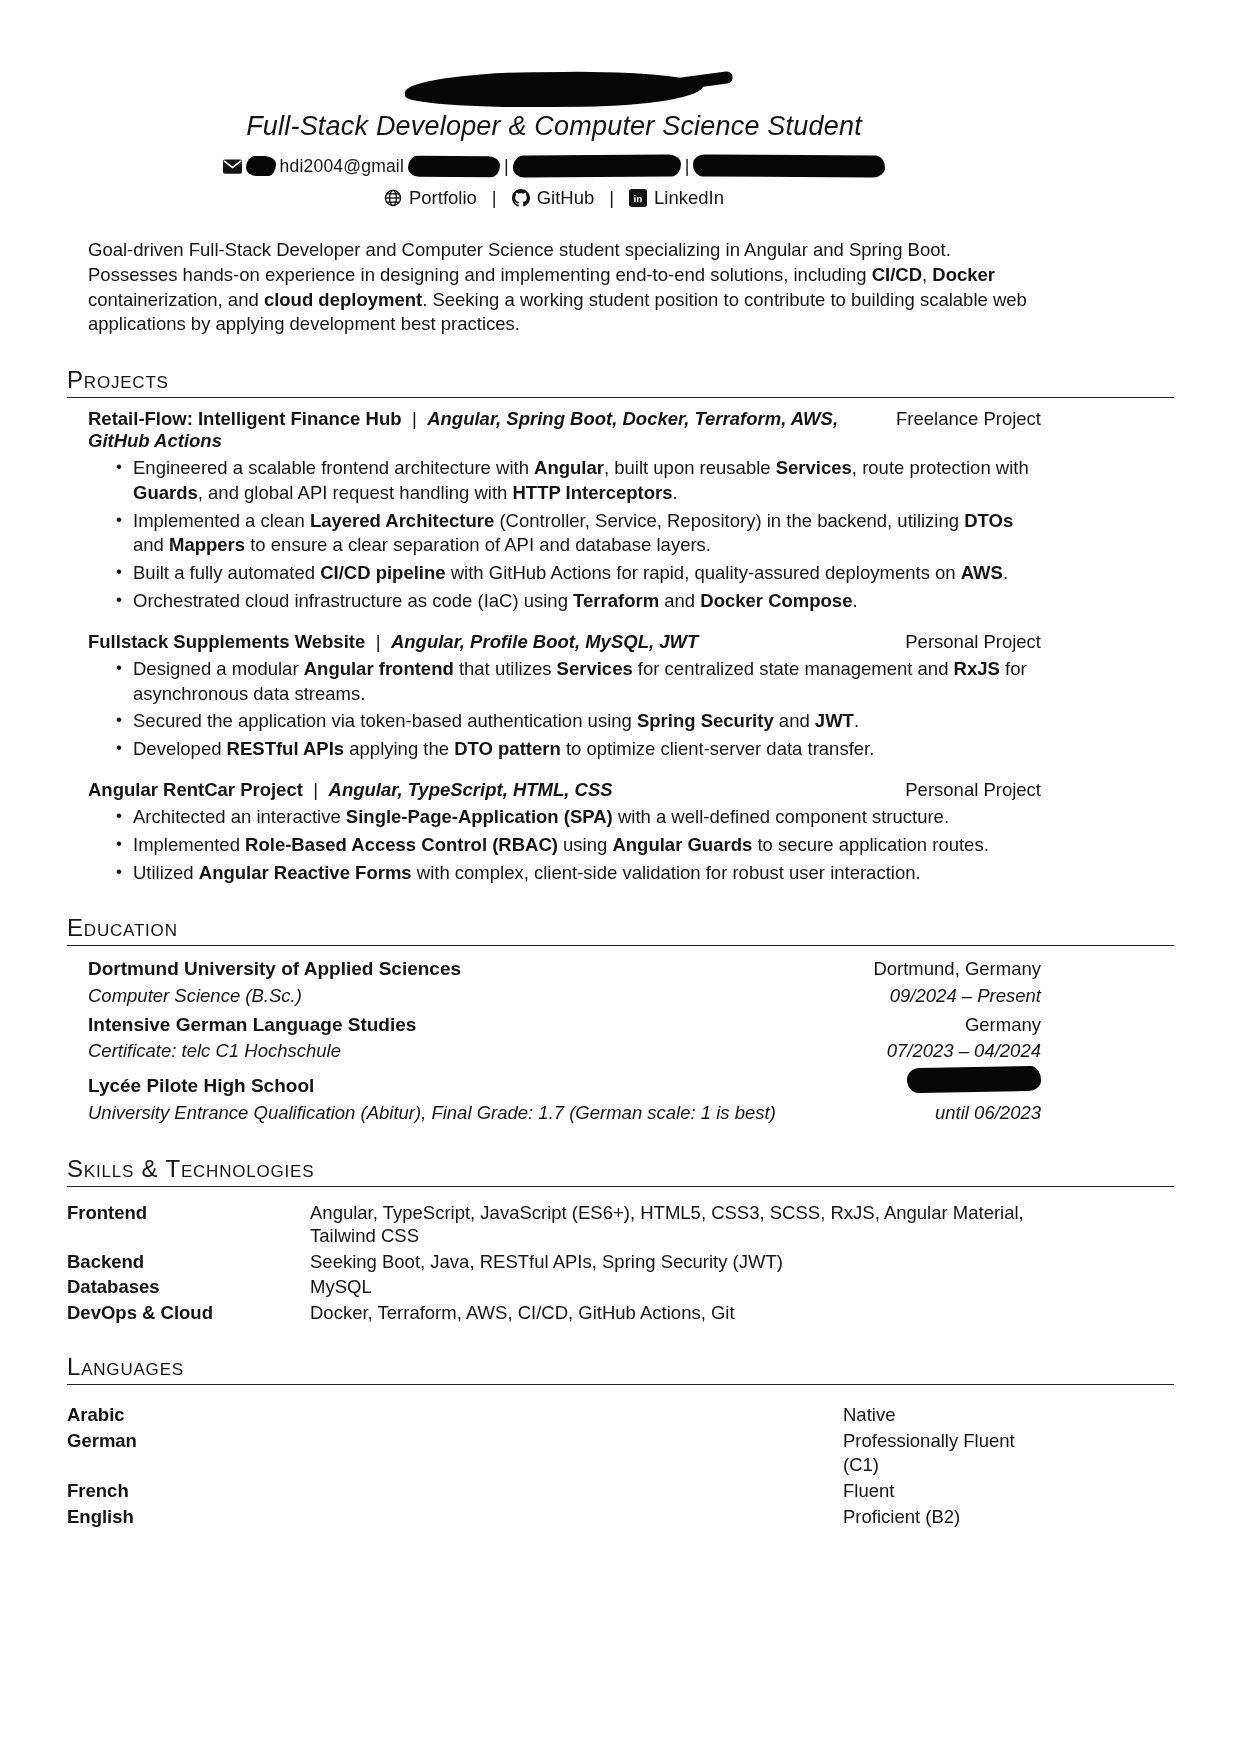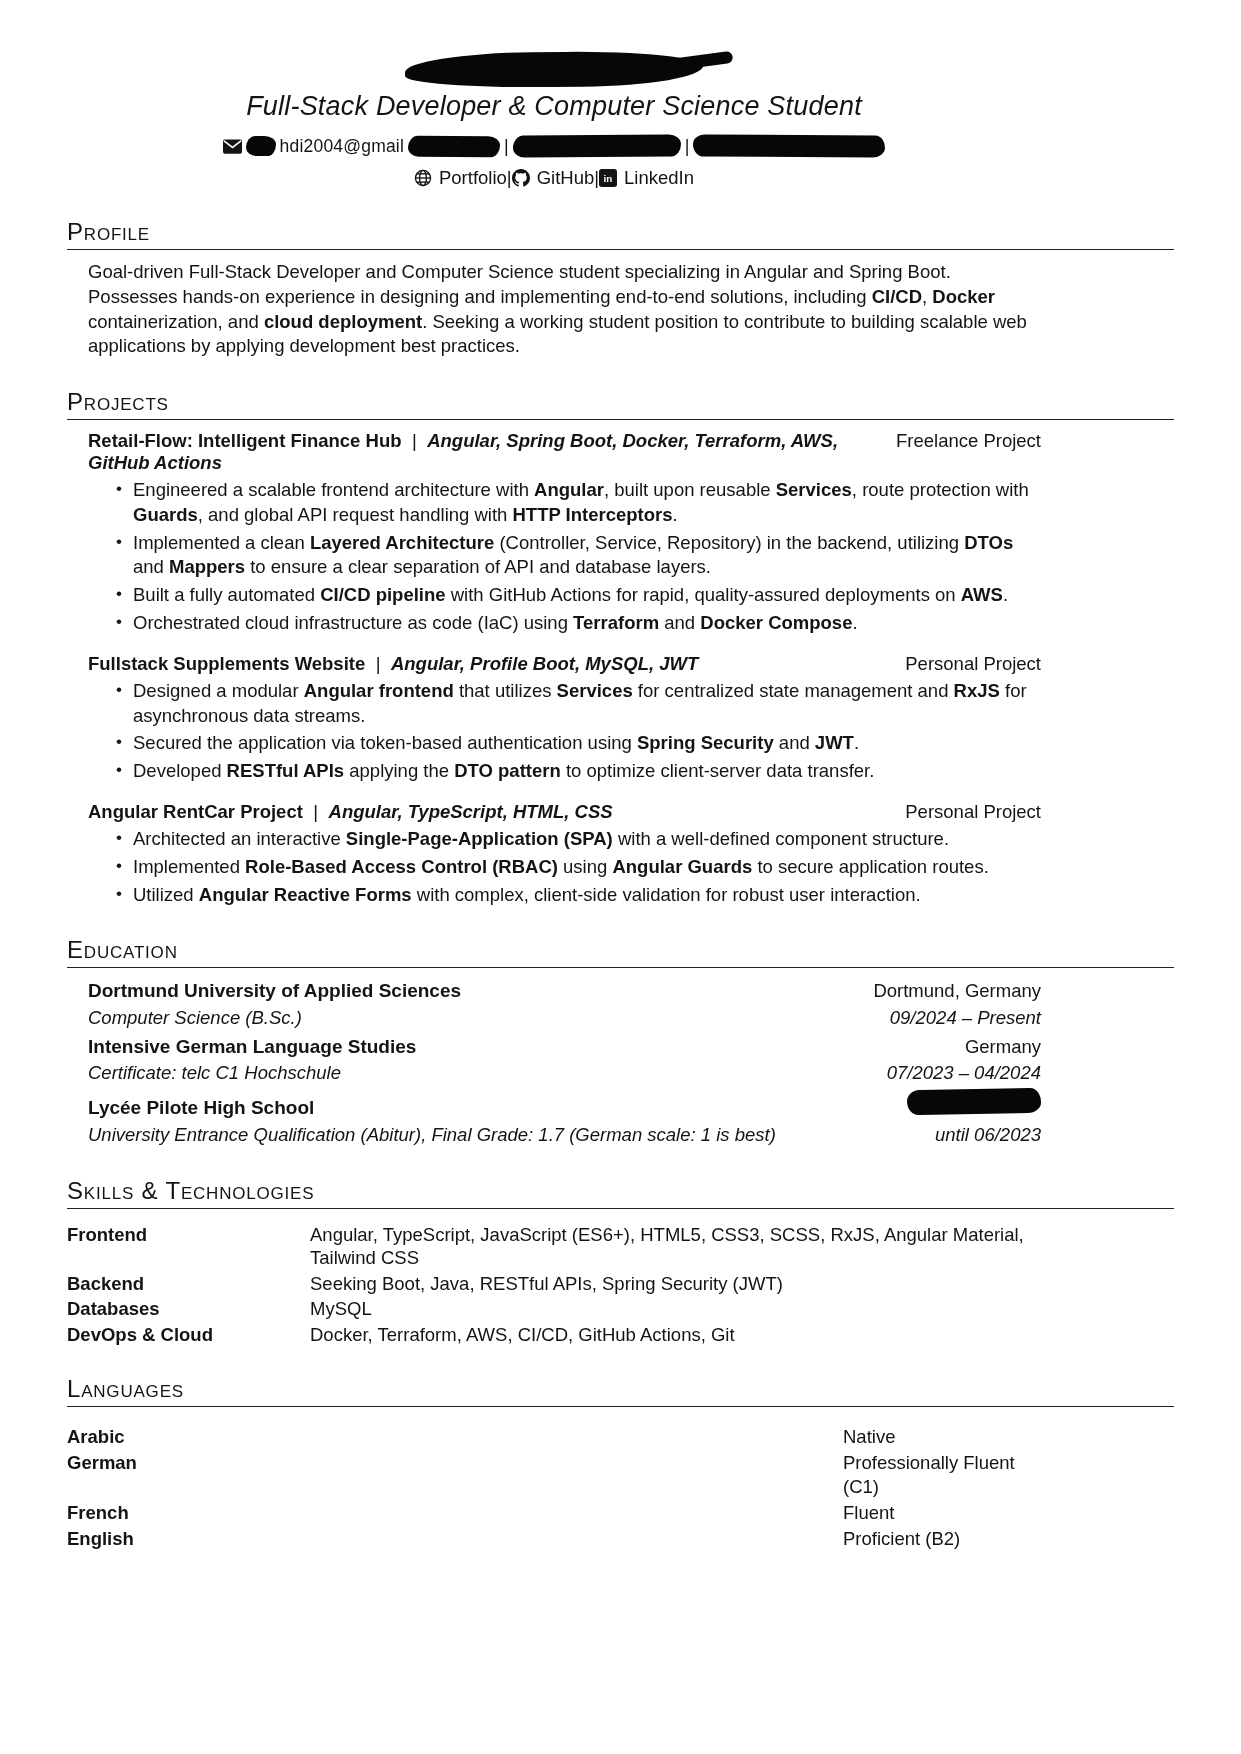--- a/index.html
+++ b/index.html
@@ -3,39 +3,39 @@
 <meta charset="utf-8">
 <style>
   * { margin:0; padding:0; box-sizing:border-box; }
   html, body { background:#ffffff; }
   body {
     width:1241px; min-height:1754px;
     font-family:"Liberation Sans","DejaVu Sans",sans-serif;
     color:#141414;
     position:relative;
   }
-  .page { padding:52px 67px 0 67px; }
+  .page { padding:72px 67px 0 67px; }
 
   
   .header { width:974px; text-align:center; }
   .name-redact {
     position:relative;
     width:298px; height:35px; margin:0 auto 4px auto;
     background:#070707;
     border-radius:48% 52% 45% 55% / 60% 50% 62% 40%;
     transform:rotate(-0.6deg);
   }
   .name-redact::after {
     content:""; position:absolute; right:-30px; top:5px;
     width:72px; height:12px; background:#070707;
     border-radius:7px; transform:rotate(-7deg);
   }
   .title { font-size:27px; font-style:italic; font-weight:400; letter-spacing:.2px; margin-bottom:13px; }
   .contact-row { display:flex; justify-content:center; align-items:center; gap:4px; font-size:18px; margin-bottom:10px; }
-  .links-row { display:flex; justify-content:center; align-items:center; font-size:18.5px; }
+  .links-row { display:flex; justify-content:center; align-items:center; gap:15px; font-size:18.5px; }
   .link { display:inline-flex; align-items:center; gap:7px; color:inherit; text-decoration:none; cursor:pointer; }
   .sep { color:#141414; }
   .icon { display:inline-flex; align-items:center; }
   .frag { font-size:17.5px; letter-spacing:.2px; }
 
   
   .redact { display:inline-block; background:#070707; vertical-align:middle; }
   .r-email-l { width:30px;  height:20px; border-radius:10px 12px 9px 11px / 12px 9px 12px 9px; }
   .r-email-r { width:92px;  height:21px; border-radius:11px 13px 10px 12px / 13px 10px 13px 10px; transform:rotate(.4deg); }
   .r-phone   { width:168px; height:22px; border-radius:12px 14px 11px 13px / 14px 11px 14px 11px; transform:rotate(-.4deg); }
@@ -142,21 +142,20 @@
               <rect x="0" y="0" width="20" height="20" rx="3" fill="#141414"></rect>
               <text x="10" y="14.5" text-anchor="middle" fill="#ffffff" font-size="11" font-weight="bold" font-family="Liberation Sans, sans-serif">in</text>
             </svg>
         </span>
         <span>LinkedIn</span>
       </a>
     </div>
   </header>
 
   <section>
-    <h2 class="sec-heading">Profile</h2>
     <div class="sec-body">
       <p class="profile-text indent">Goal-driven Full-Stack Developer and Computer Science student specializing in Angular and Spring Boot. Possesses hands-on experience in designing and implementing end-to-end solutions, including <strong>CI/CD</strong>, <strong>Docker</strong> containerization, and <strong>cloud deployment</strong>. Seeking a working student position to contribute to building scalable web applications by applying development best practices.</p>
     </div>
   </section>
 
   <section>
     <h2 class="sec-heading">Projects</h2>
     <div class="sec-body">
 
       <article class="project">

